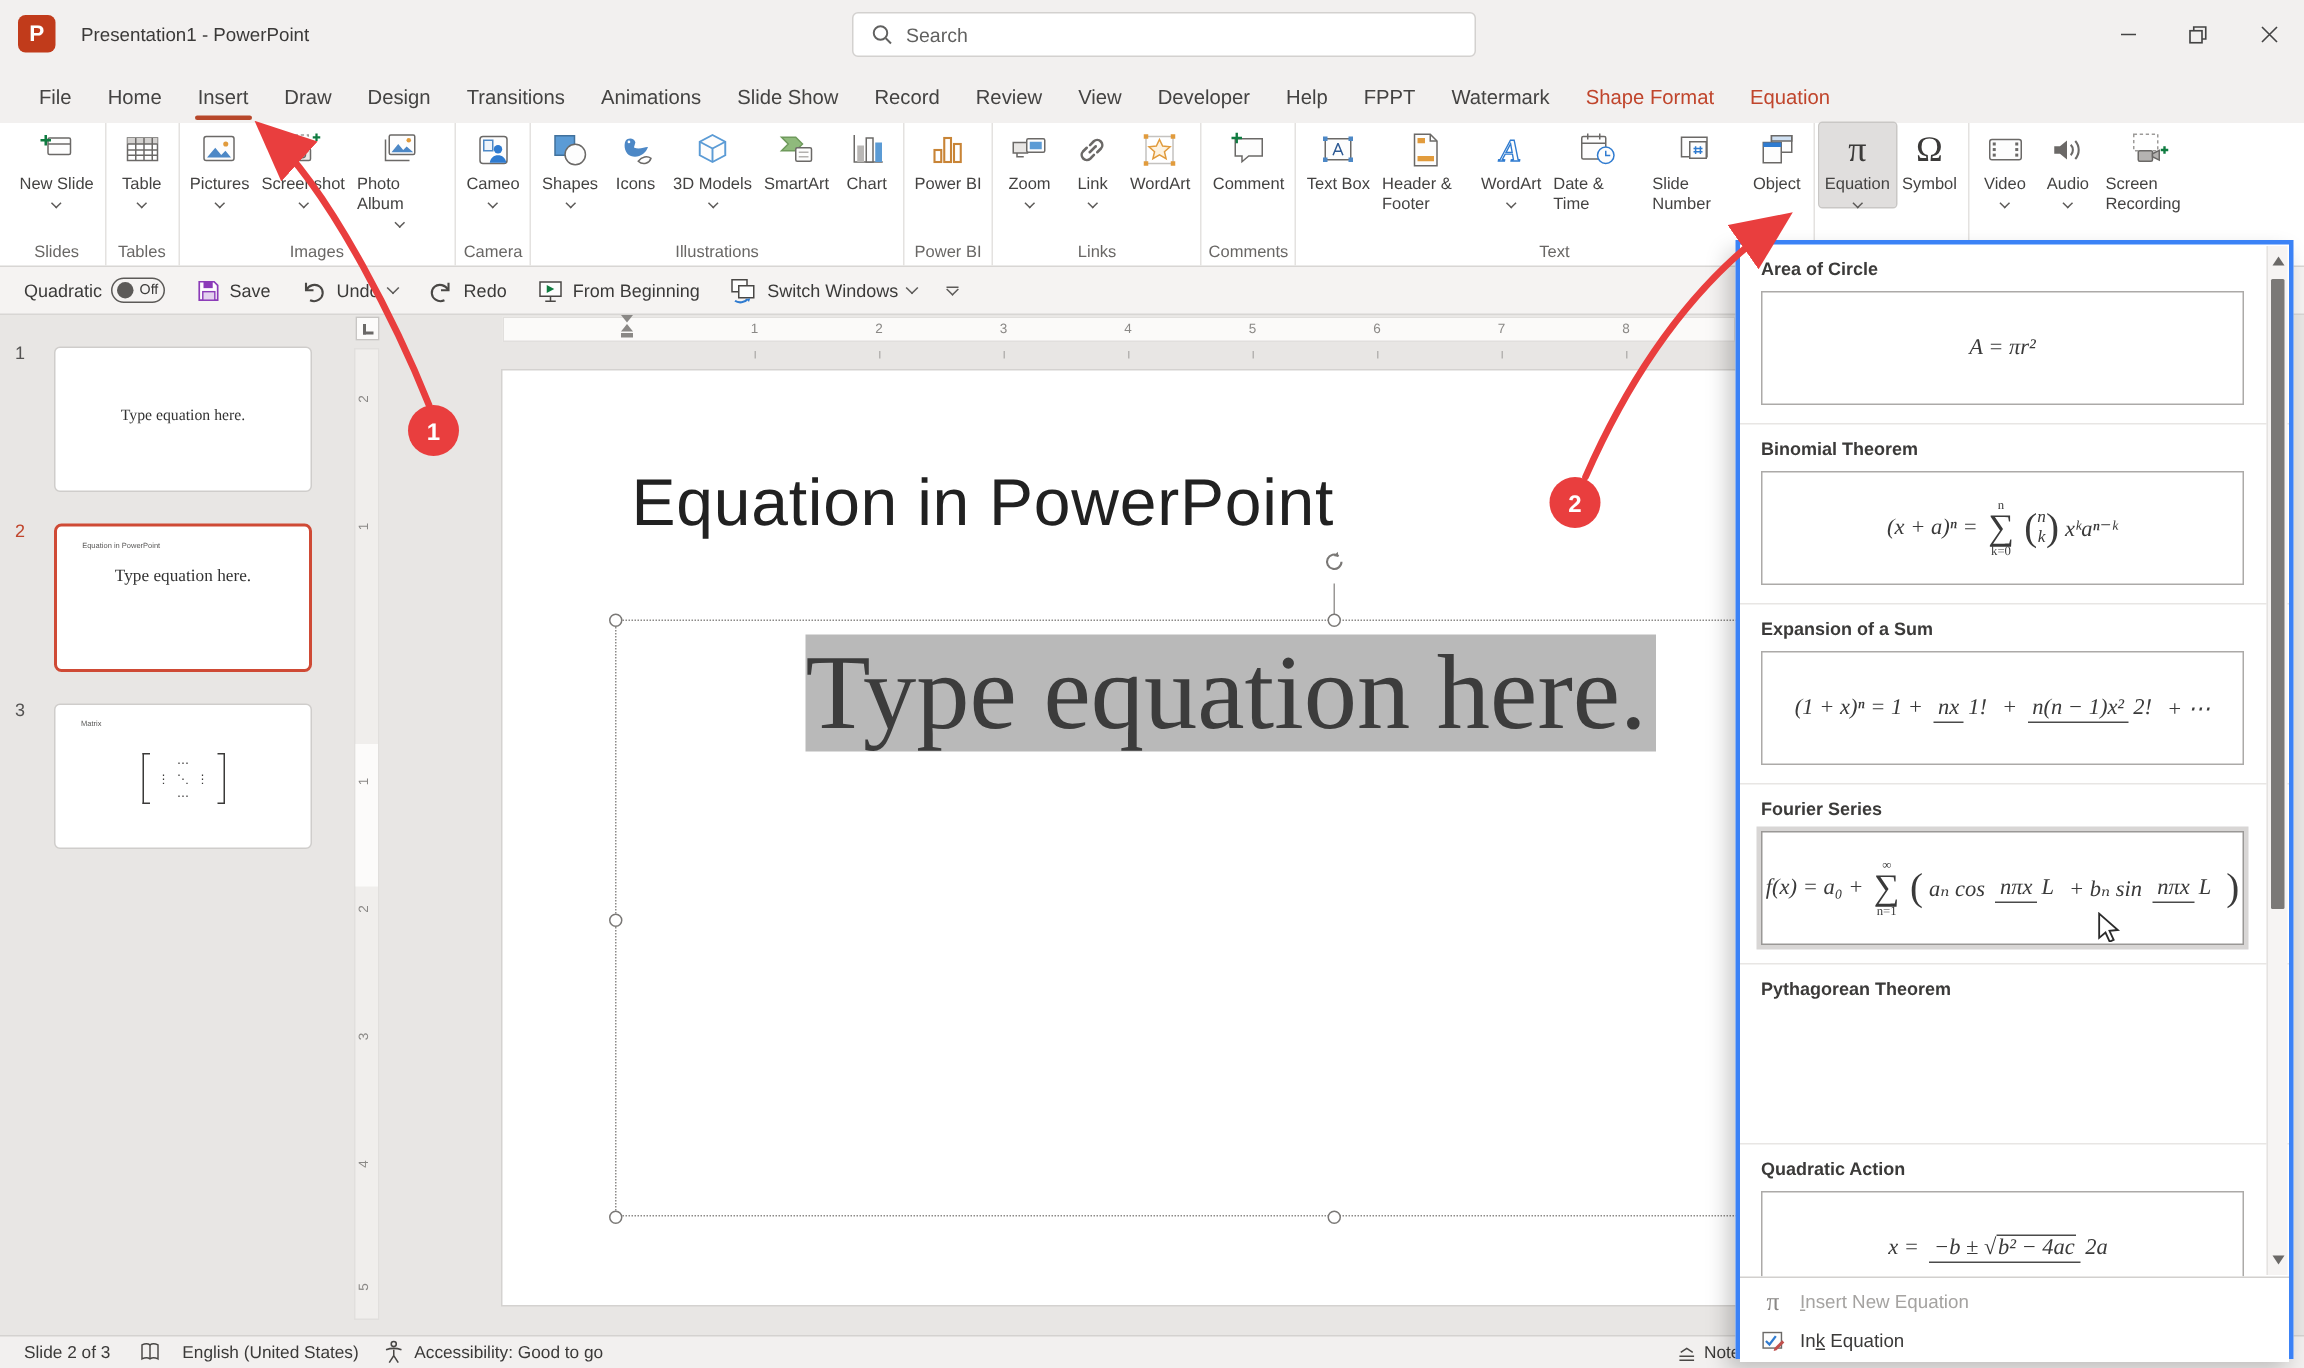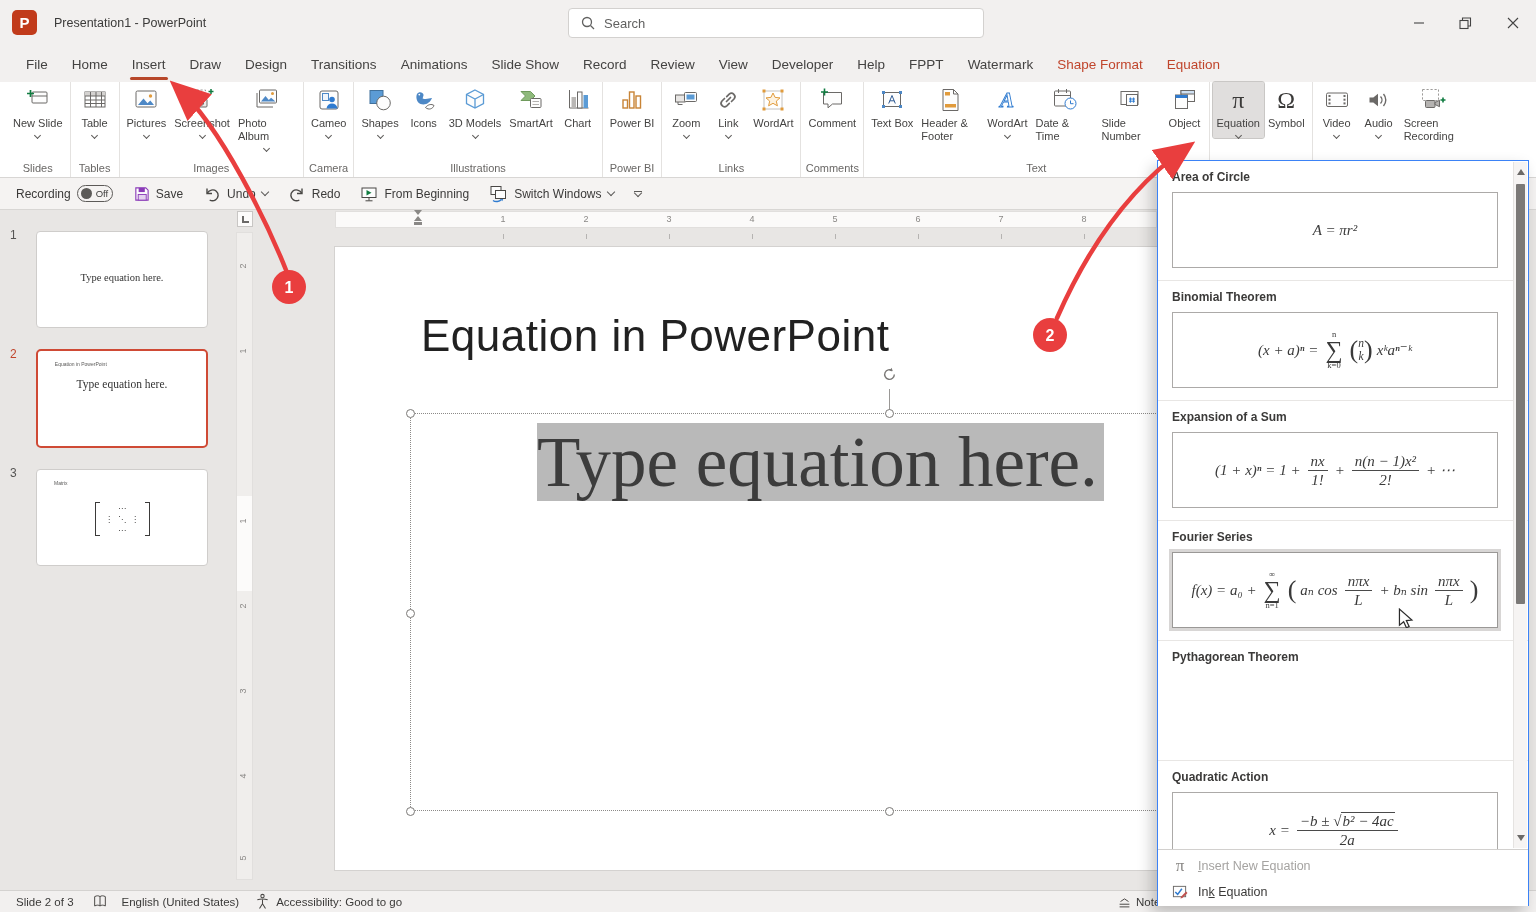--- a/index.html
+++ b/index.html
@@ -96,33 +96,33 @@
            line-height:77px;color:#3c3c3c;white-space:nowrap;}
   .seltext span{background:#b9b9b9;padding-right:6px;}
 
   
   .statusbar{position:absolute;left:0;top:890px;width:100%;height:22px;background:#f2f0ef;border-top:1px solid #d4d2d0;
              display:flex;align-items:center;gap:10px;padding-left:16px;font-size:11.5px;color:#3b3a39;}
   .sb-item{display:flex;align-items:center;gap:6px;}
   .sb-notes{position:absolute;left:1117px;top:0;height:22px;display:flex;align-items:center;gap:4px;}
 
   
-  .gallery{position:absolute;left:1157px;top:160px;width:372px;height:746px;background:#fff;border:1px solid #3b82f6;
+  .gallery{position:absolute;left:1157px;top:160px;width:372px;height:746px;background:#fff;border:3px solid #3b82f6;
            box-shadow:-5px 7px 14px rgba(0,0,0,0.22);z-index:40;}
   .glist{position:absolute;left:0;top:0;width:100%;height:688px;overflow:hidden;}
   .gsec{height:120px;padding:9px 30px 0 14px;border-bottom:1px solid #e8e6e4;}
   .gtitle{font-size:12px;font-weight:bold;color:#3b3a39;}
   .gbox{margin-top:8px;height:76px;border:1px solid #acaaa8;background:#fff;display:flex;align-items:center;
         justify-content:center;gap:4px;font-family:"Liberation Serif","DejaVu Serif",serif;font-style:italic;
         font-size:15px;color:#3a3a3a;}
   .gbox.hover{outline:3px solid #d8d6d5;border-color:#9a9896;}
   .bigsum{display:inline-flex;flex-direction:column;align-items:center;line-height:1;margin:0 3px;}
   .bigsum .lim{font-size:8.5px;font-style:normal;color:#3a3a3a;}
   .bigsum .sym{font-size:24px;font-style:normal;line-height:0.95;}
-  .frac{display:inline-flex;flex-direction:column;align-items:center;vertical-align:middle;margin:12px 3px;line-height:1.2;}
+  .frac{display:inline-flex;flex-direction:row;align-items:center;vertical-align:middle;margin:12px 3px;line-height:1.2;}
   .frac .num{padding:0 3px;border-bottom:1px solid #4a4a4a;}
   .frac .den{padding:0 3px;}
   .binom{display:inline-flex;align-items:center;}
   .binom .bp{font-size:26px;font-weight:300;font-style:normal;line-height:1;}
   .binom .bstack{display:inline-flex;flex-direction:column;align-items:center;font-size:11.5px;line-height:1.15;}
   .tparen{font-size:26px;font-weight:300;font-style:normal;line-height:1;}
   .radicand{border-top:1.1px solid #4a4a4a;padding:0 1px;}
   .gmenu{position:absolute;left:0;top:688px;width:100%;height:57px;border-top:1px solid #d2d0ce;background:#fff;padding:3px 0;}
   .gmi{height:26px;display:flex;align-items:center;gap:10px;padding:0 14px;font-size:12.5px;color:#3b3a39;}
   .gmi.disabled{color:#a5a3a1;}
@@ -533,21 +533,21 @@
           </div>
         </div>
         <div class="rgl"></div>
       </div>
 
     </div>
   </div>
 
   <div class="qat">
     <div class="qitem">
-      <span>Recording</span>
+      <span>Quadratic</span>
       <span class="toggle">
           <span class="knob"></span>
           <span>Off</span>
         </span>
     </div>
     <div class="qitem">
       <svg width="17" height="17" viewBox="0 0 18 18">
           <path d="M3 3h10.5L16 5.5V16H3z" fill="#fdfdfd" stroke="#8b3bb8" stroke-width="1.2"></path>
           <rect x="6" y="3" width="6.5" height="4.5" fill="#8b3bb8"></rect>
           <rect x="5.5" y="10" width="8.5" height="6" fill="#e4d2ef" stroke="#8b3bb8"></rect>

